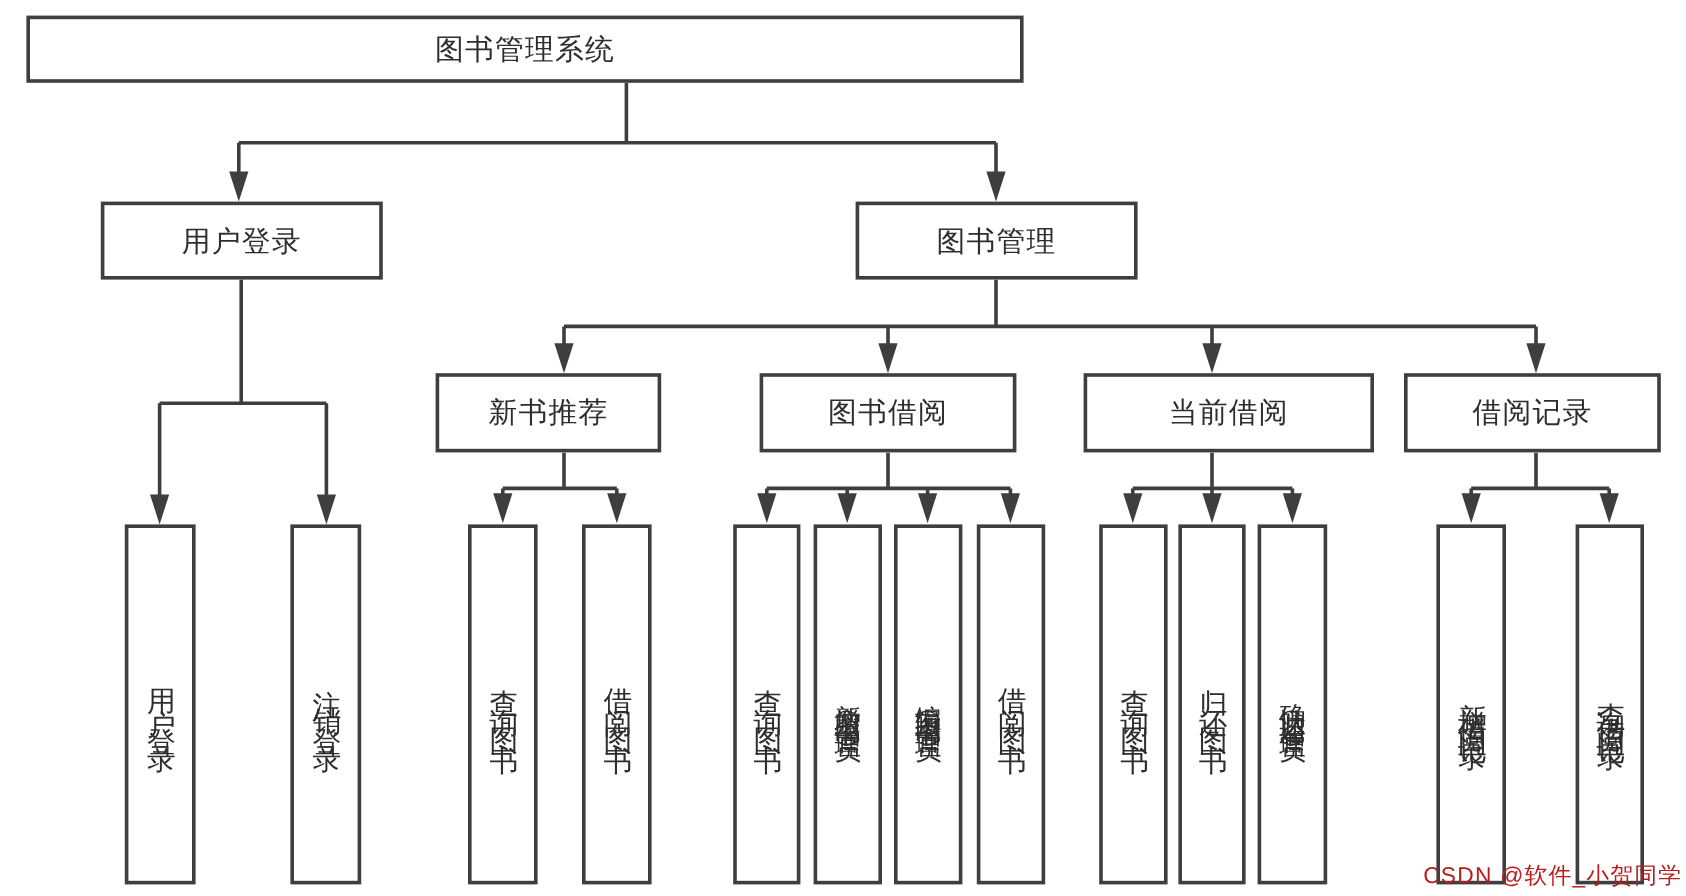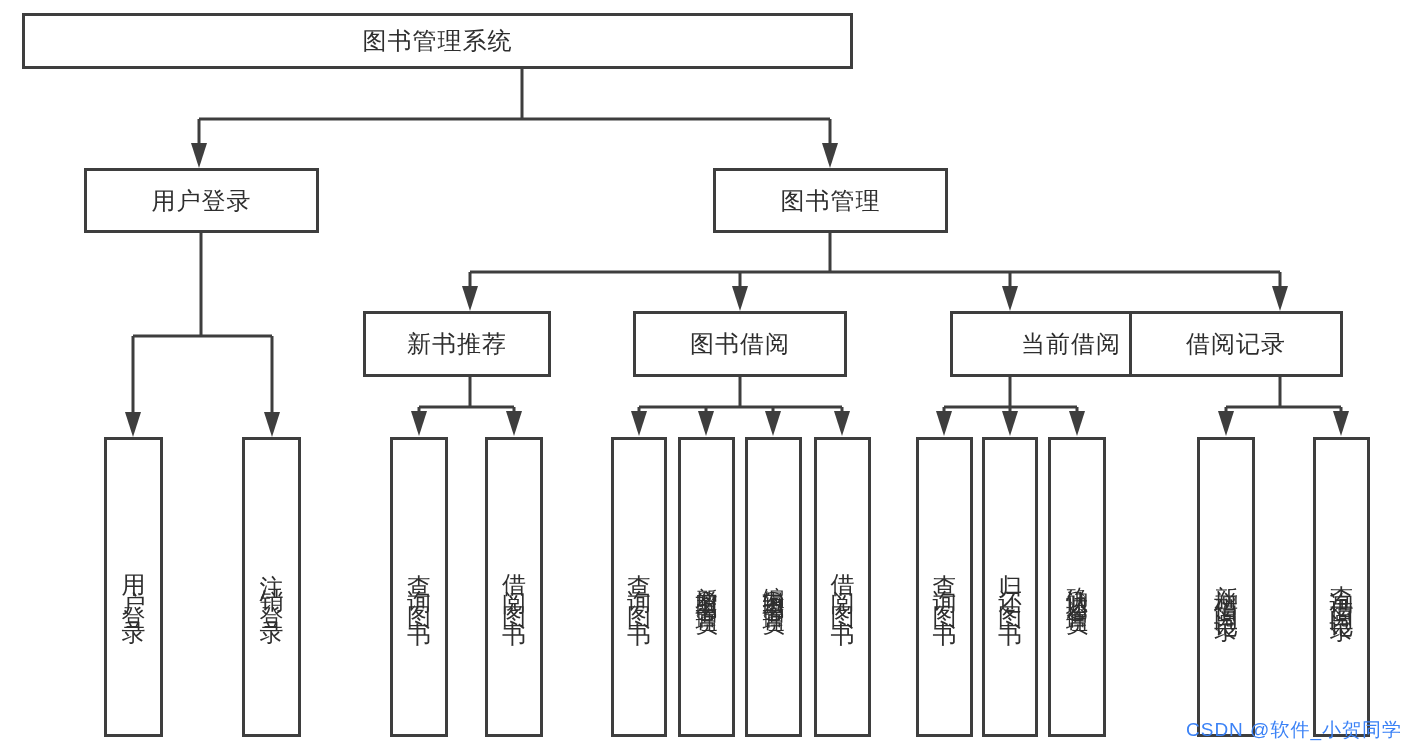--- a/index.html
+++ b/index.html
@@ -15,21 +15,21 @@
   }
   .leaf{top:437px;height:300px;}
   .leaf > span{
     writing-mode:vertical-rl;text-orientation:mixed;
     font-size:24px;letter-spacing:16px;line-height:1;color:#2e2e2e;
   }
   .leaf > span.ls7{letter-spacing:7px;}
   .leaf > span.ls4{letter-spacing:4px;font-size:22px;}
   #watermark{
     position:absolute;left:1186px;top:717px;z-index:5;
-    font-size:19px;letter-spacing:1px;color:#3b82f6;white-space:nowrap;
+    font-size:19px;letter-spacing:1px;color:#b91c1c;white-space:nowrap;
   }
 </style>
 </head>
 <body>
 
 <div id="canvas">
 
   <svg id="connectors" viewBox="0 0 1405 747" xmlns="http://www.w3.org/2000/svg">
     <g stroke="#3e3e3e" stroke-width="3" fill="none">
       <path d="M522 69 V119 M199 119 H830 M199 119 V147 M830 119 V147"></path>
@@ -63,22 +63,22 @@
     </g>
   </svg>
 
   <div class="box" style="left:22px;top:13px;width:831px;height:56px;">图书管理系统</div>
 
   <div class="box" style="left:84px;top:168px;width:235px;height:65px;">用户登录</div>
   <div class="box" style="left:713px;top:168px;width:235px;height:65px;text-align:right;">图书管理</div>
 
   <div class="box" style="left:363px;top:311px;width:188px;height:66px;">新书推荐</div>
   <div class="box" style="left:633px;top:311px;width:214px;height:66px;">图书借阅</div>
-  <div class="box" style="left:903px;top:311px;width:242px;height:66px;margin-left:47px;">当前借阅</div>
-  <div class="box" style="left:1129px;top:311px;width:214px;height:66px;">借阅记录</div>
+  <div class="box" style="left:903px;top:311px;width:242px;height:66px;">当前借阅</div>
+  <div class="box" style="left:1170px;top:311px;width:214px;height:66px;">借阅记录</div>
 
   <div class="box leaf" style="left:104px;width:59px;">
     <span>用户登录</span>
   </div>
   <div class="box leaf" style="left:242px;width:59px;">
     <span>注销登录</span>
   </div>
 
   <div class="box leaf" style="left:390px;width:58px;">
     <span>查询图书</span>

